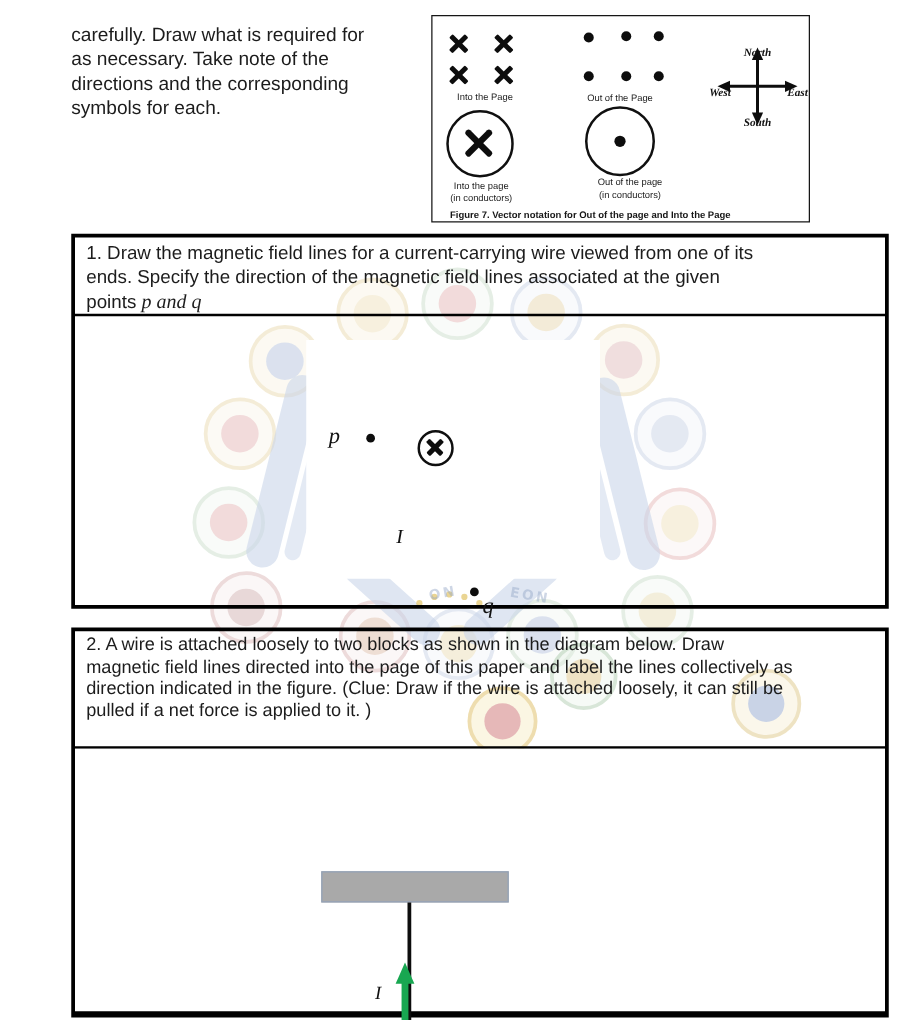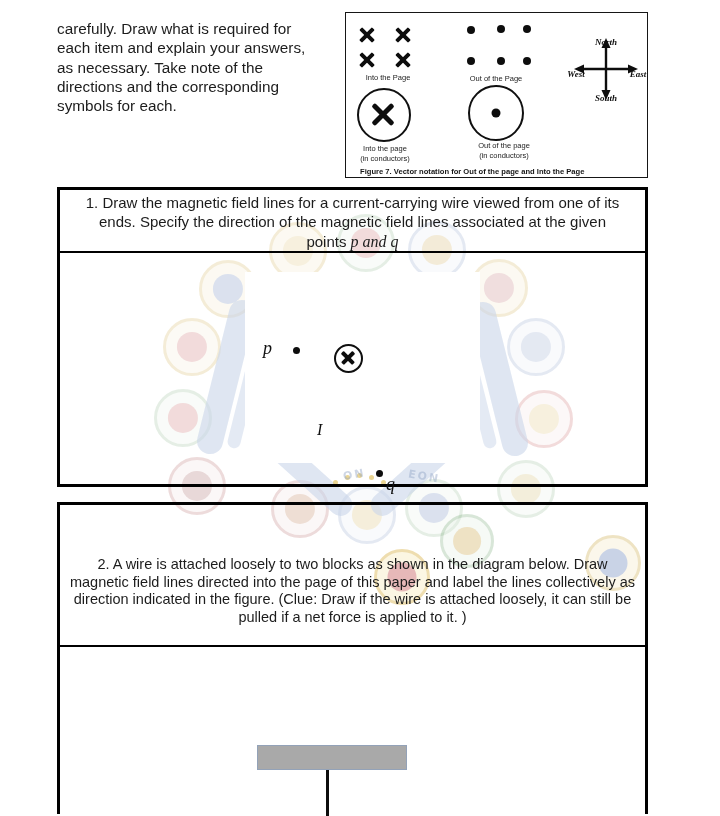--- a/index.html
+++ b/index.html
@@ -32,26 +32,26 @@
   #circle-x { position:absolute; left:11px; top:75px; width:54px; height:54px; border:2.6px solid #101010; border-radius:50%; }
   #circle-x .bar { position:absolute; left:10px; top:22px; width:28px; height:5px; background:#0d0d0d; border-radius:2px; }
   #circle-x .bar.r1 { transform:rotate(45deg); }
   #circle-x .bar.r2 { transform:rotate(-45deg); }
   #circle-dot { position:absolute; left:122px; top:72px; width:56px; height:56px; border:2.2px solid #101010; border-radius:50%; }
   #circle-dot .cdot { position:absolute; left:50%; top:50%; width:9px; height:9px; transform:translate(-50%,-50%); background:#0d0d0d; border-radius:50%; }
   .fig-2line { position:absolute; font-size:7.5px; line-height:9.5px; text-align:center; color:#1b1b1b; }
   #fig-caption { position:absolute; left:14px; top:154px; font-size:7.6px; font-weight:600; color:#161616; }
 
   
-  .item-box { position:absolute; left:57px; width:591px; border:3px solid #000; background:transparent; z-index:1;text-align:center; }
+  .item-box { position:absolute; left:57px; width:654px; border:3px solid #000; background:transparent; z-index:1; }
   #item1-box { top:187px; height:300px; }
   #item2-box { top:502px; height:312px; border-bottom-width:5px; }
   .item-text { position:relative; border-bottom:2.5px solid #000; }
   #item1-text { padding:3px 9px 0; font-size:15px; line-height:19.3px; height:63px; }
-  #item2-text { padding:3px 9px 0; font-size:14.5px; line-height:17.6px; height:94px;margin-top:48px; }
+  #item2-text { padding:3px 9px 0; font-size:14.5px; line-height:17.6px; height:94px; }
   .item-text .ln { white-space:nowrap; }
   .ital-serif { font:italic 16px "Liberation Serif", serif; }
   .vec { position:relative; font:bold italic 15px "Liberation Serif", serif; margin-right:1px; }
   .vec::before { content:"\2192"; position:absolute; left:0; top:-8.5px; font:bold 9px "DejaVu Sans", sans-serif; }
   .item-diagram { position:relative; width:100%; }
   #item1-diagram { height:231px; }
   #item2-diagram { height:207px; background:#fff; }
 
   
   #diagram-canvas { position:absolute; left:185px; top:19px; width:235px; height:191px; background:#ffffff; }
@@ -135,21 +135,20 @@
     <div class="wm-star" style="left:345px;top:475px;"></div>
     <div class="wm-star" style="left:357px;top:473px;"></div>
     <div class="wm-star" style="left:369px;top:475px;"></div>
     <div class="wm-star" style="left:381px;top:480px;"></div>
     <div class="wm-text" style="left:343px;top:468px;transform:rotate(-10deg);">ON</div>
     <div class="wm-text" style="left:408px;top:470px;transform:rotate(10deg);">EON</div>
   </div>
 
   <div id="direction">
     <div class="ln">carefully. Draw what is required for</div>
-    <div class="ln">each item and explain your answers,</div>
     <div class="ln">as necessary. Take note of the</div>
     <div class="ln">directions and the corresponding</div>
     <div class="ln">symbols for each.</div>
   </div>
 
   <div id="figure-box">
     <span class="xmark" style="left:13px;top:14px;"></span>
     <span class="xmark" style="left:49px;top:14px;"></span>
     <span class="xmark" style="left:13px;top:39px;"></span>
     <span class="xmark" style="left:49px;top:39px;"></span>

